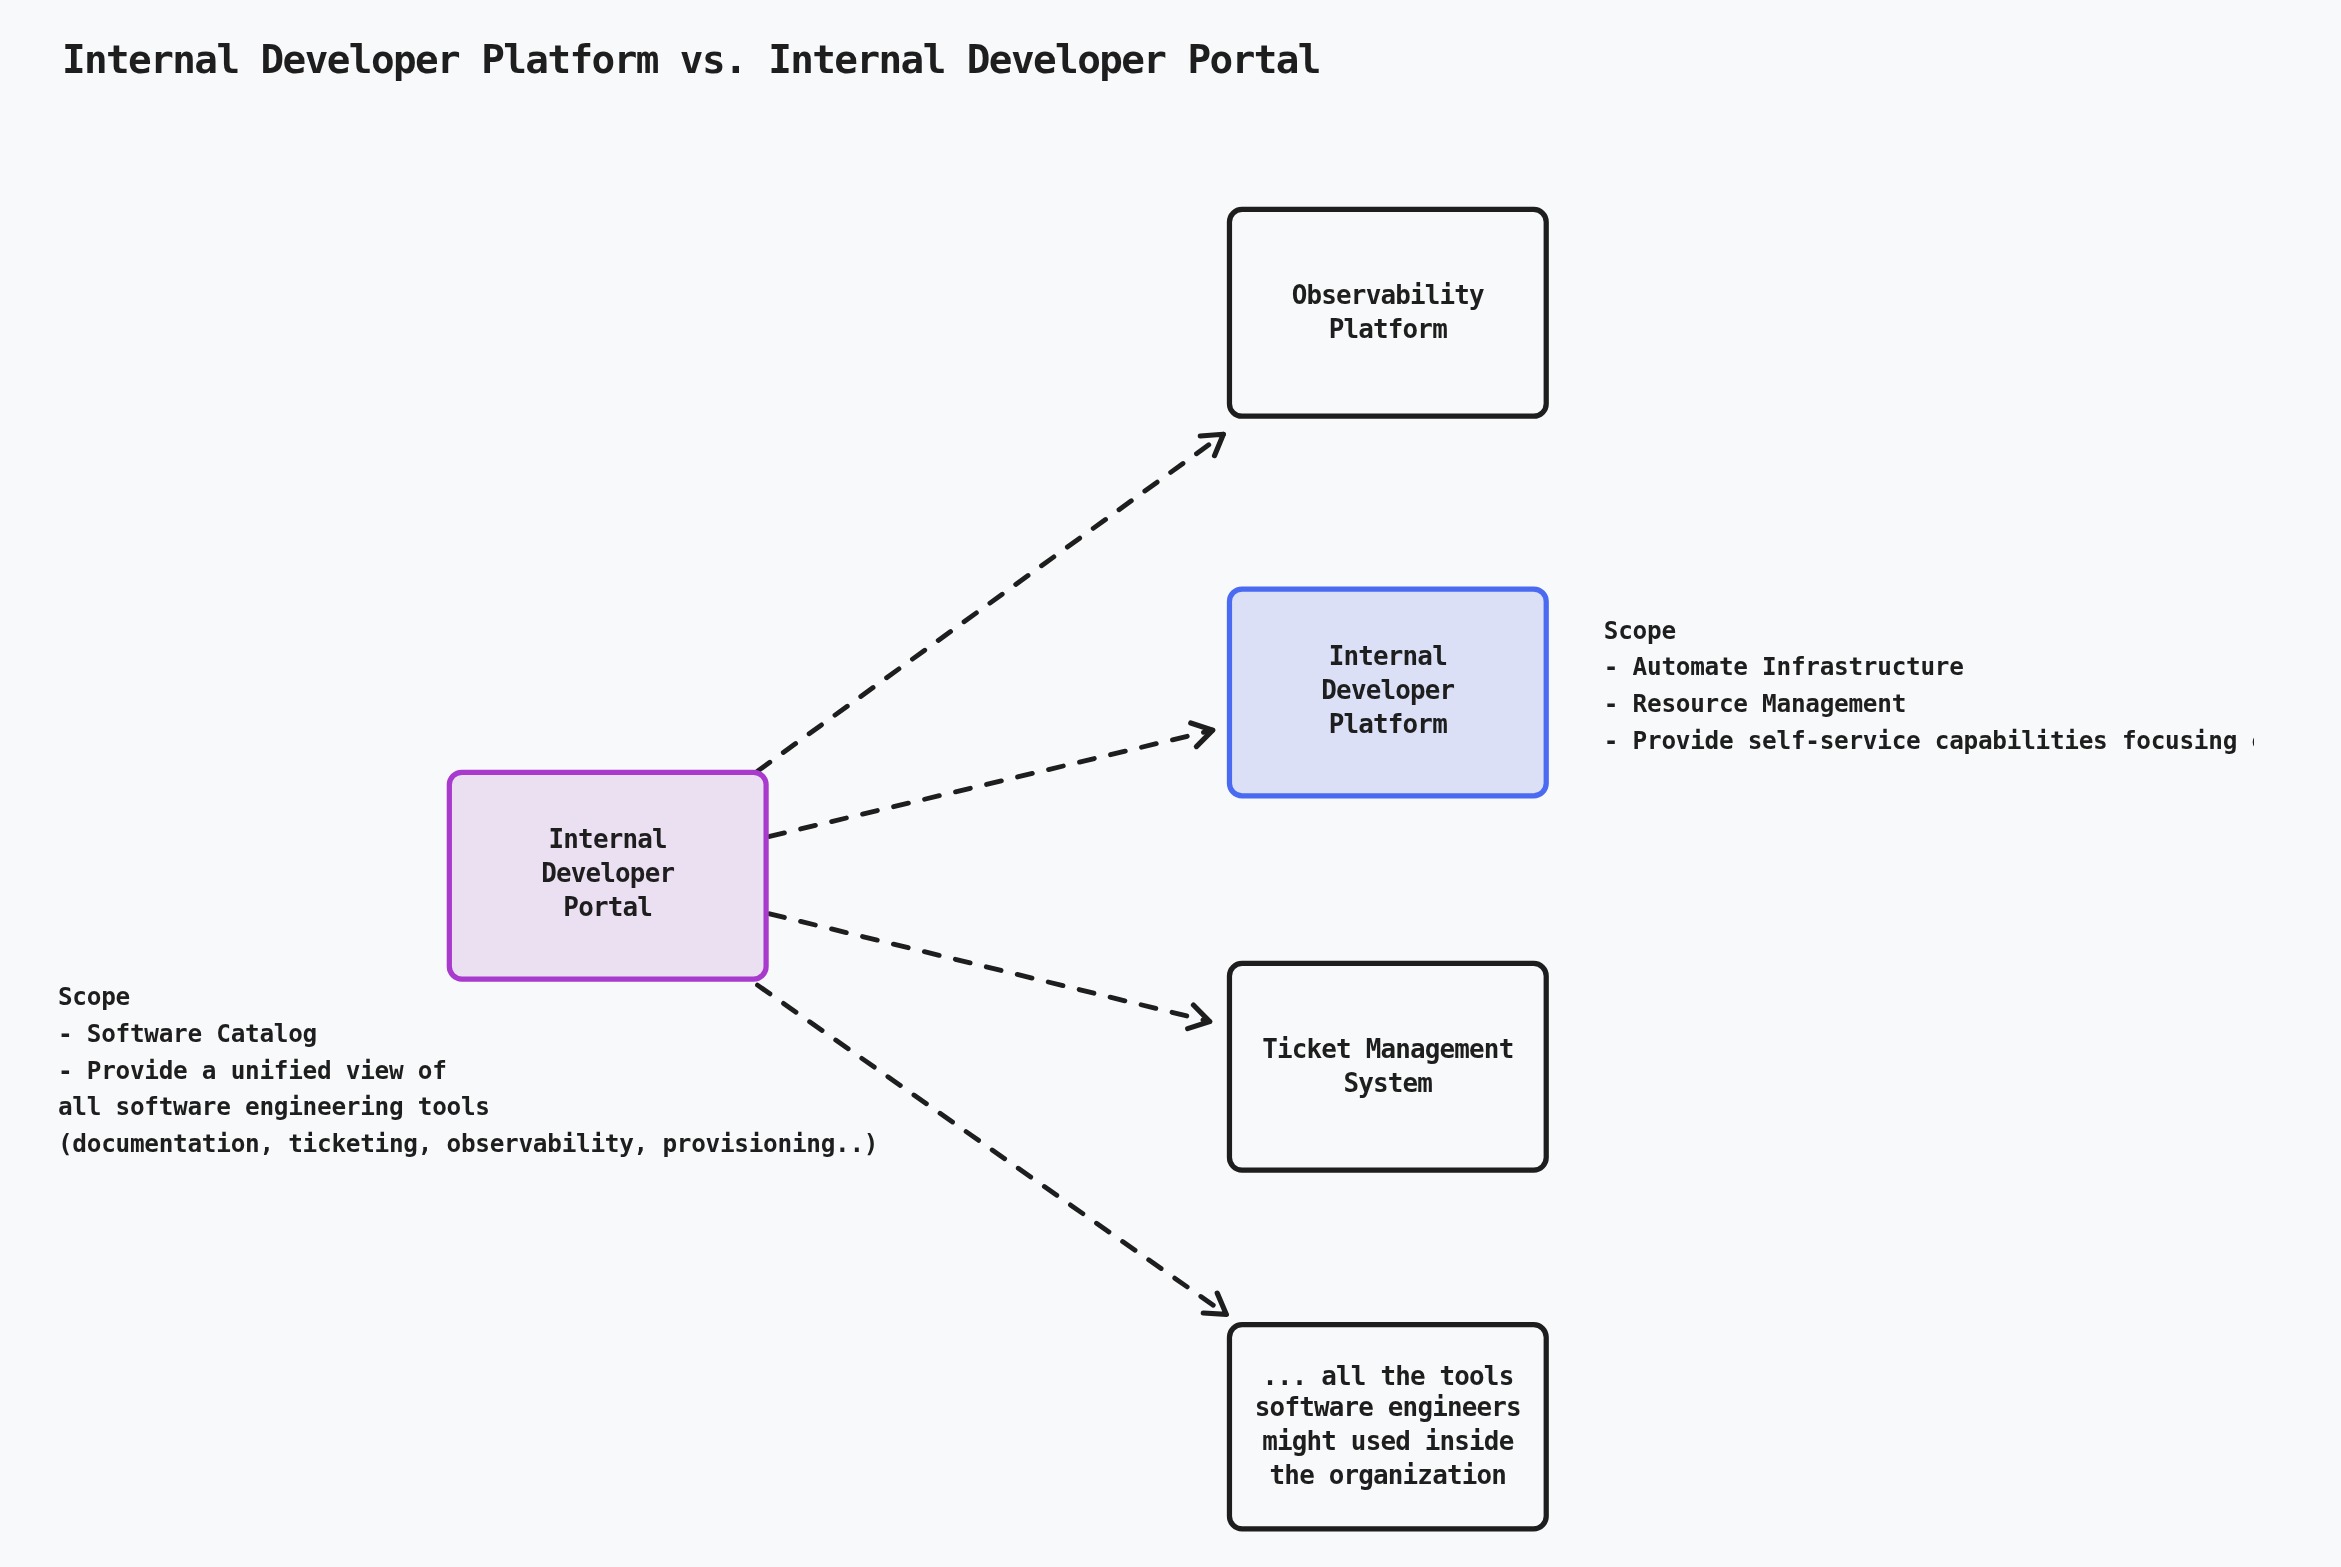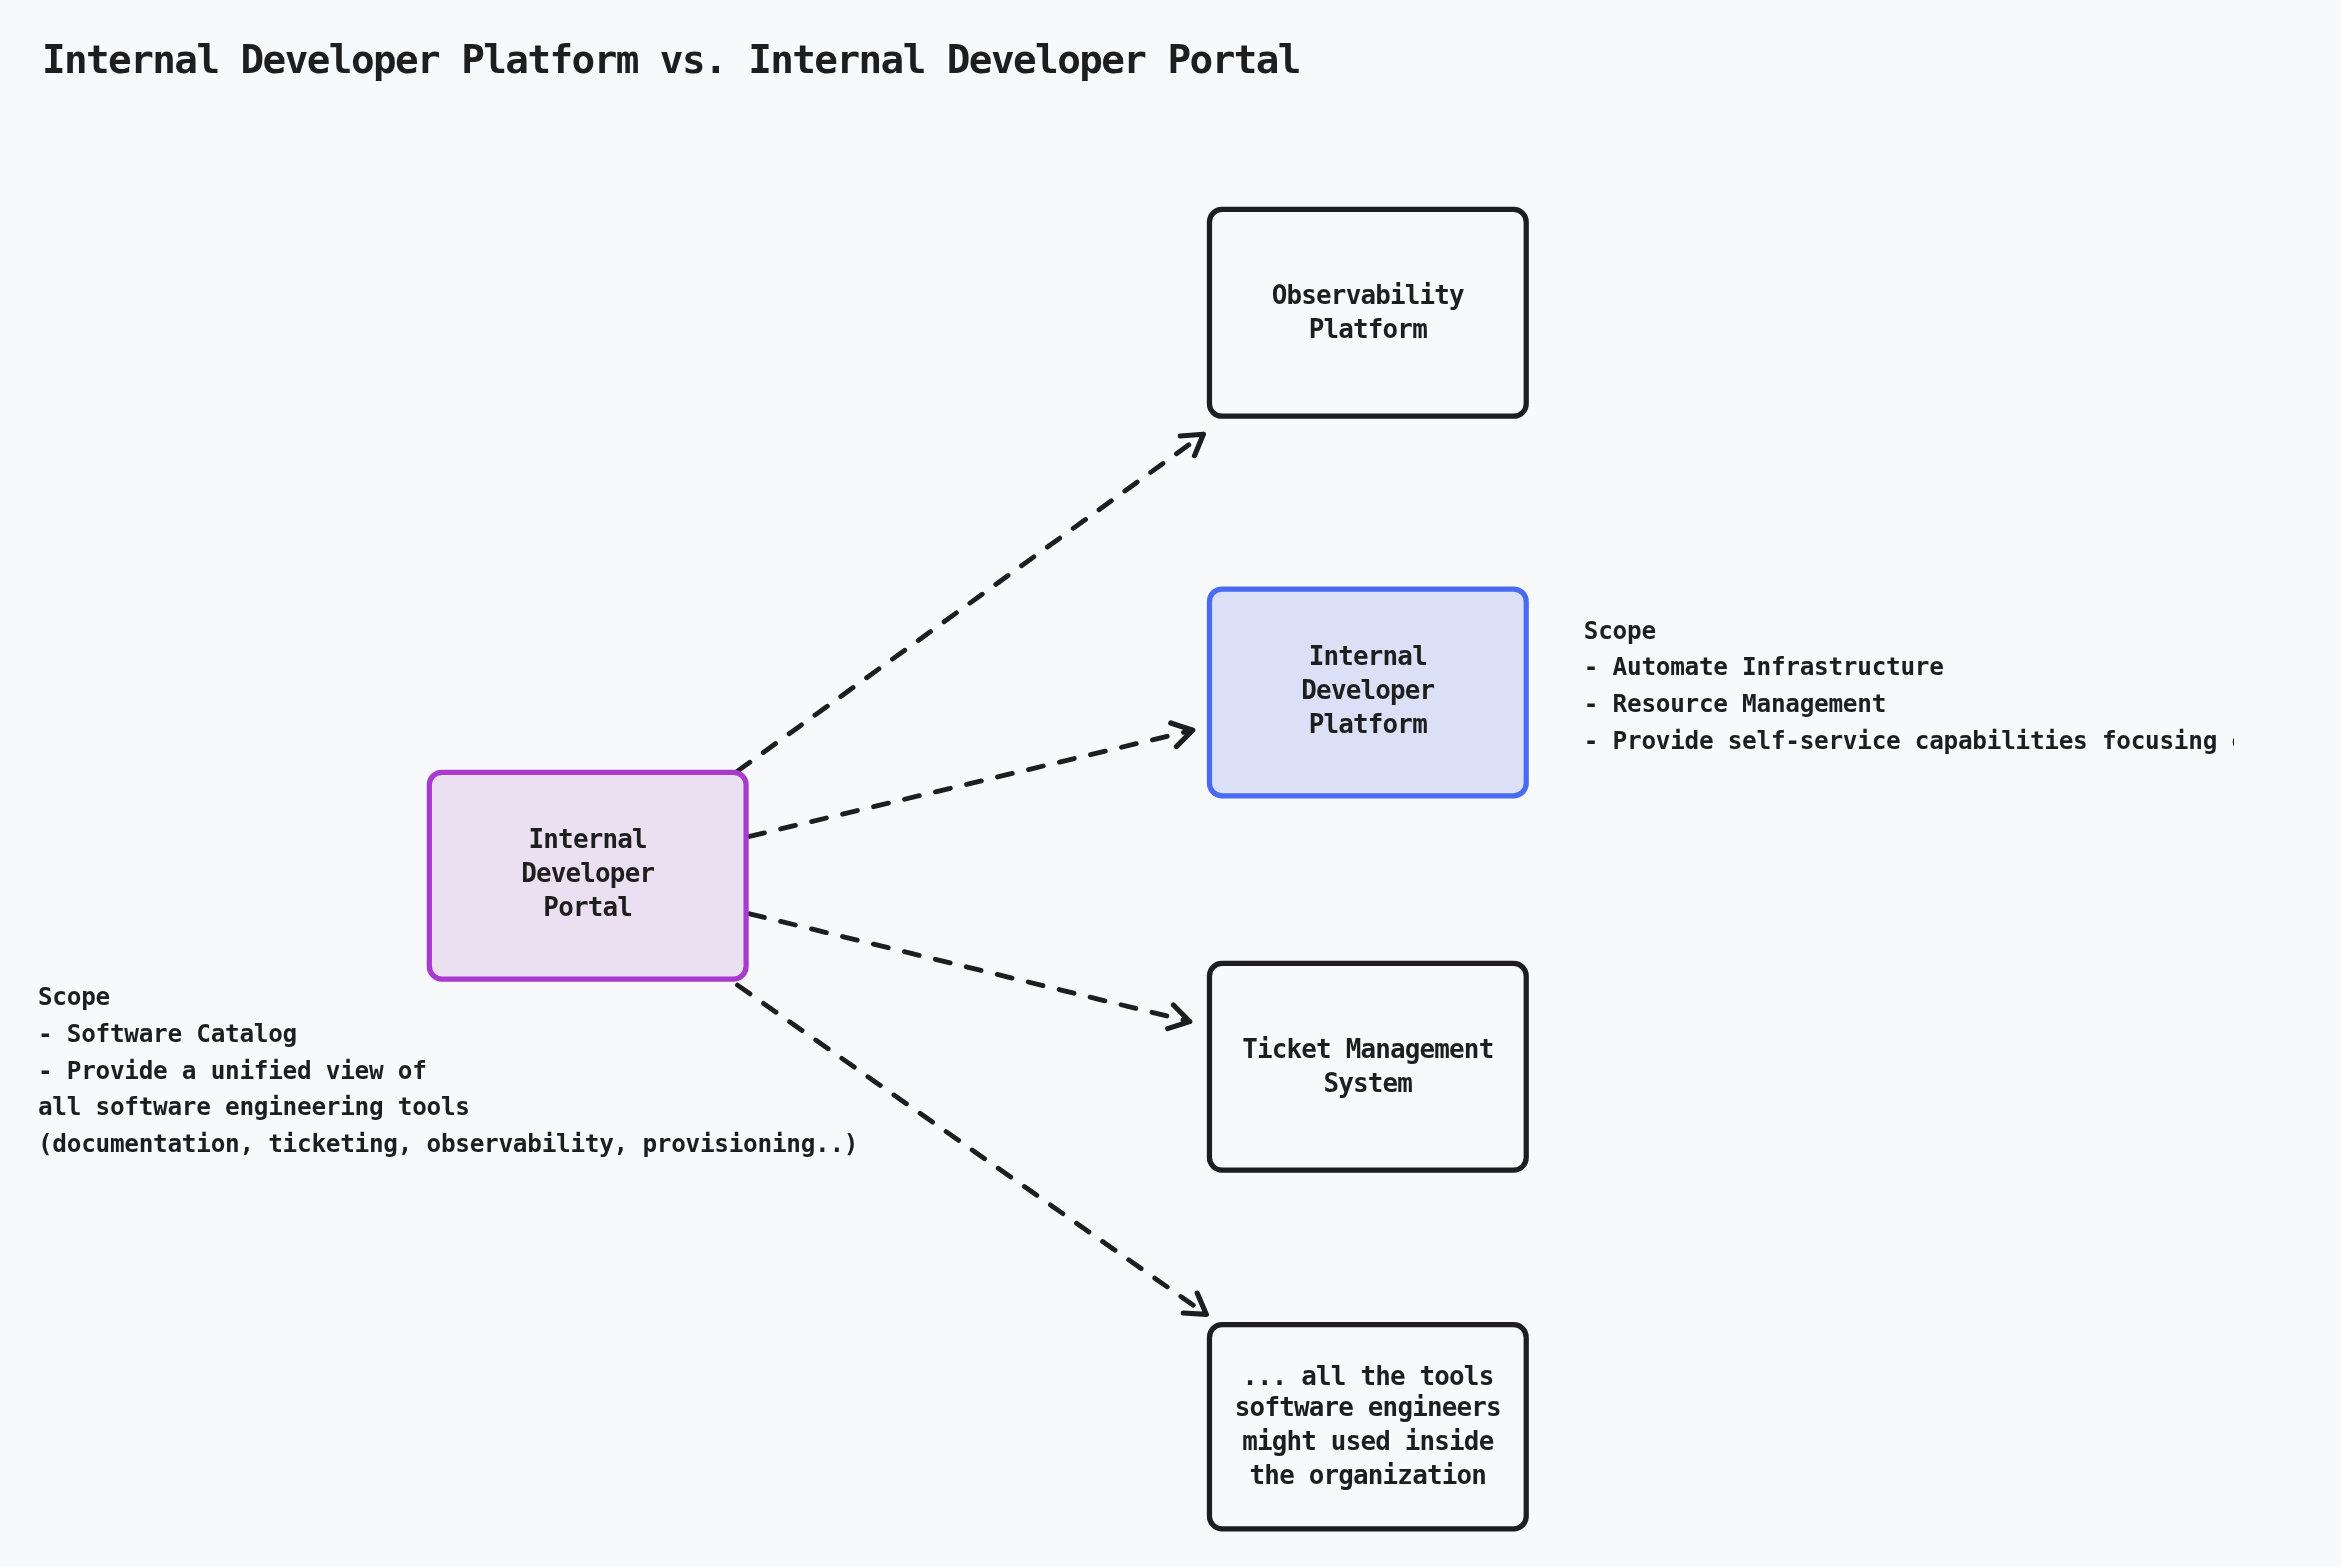--- a/index.html
+++ b/index.html
@@ -6,20 +6,21 @@
     margin: 0;
     padding: 0;
     background: #f8f9fa;
   }
   .viewport {
     position: relative;
     width: 2234px;
     height: 1567px;
     overflow: hidden;
     background: var(--background, #f8f9fa);
+    margin-left: 20px;
   }
   
   .canvas {
     position: absolute;
     top: 0; left: 0;
     width: 895px;
     height: 599px;
     transform: scale(2.617876);
     transform-origin: 0 0;
     background: var(--background, #f8f9fa);

